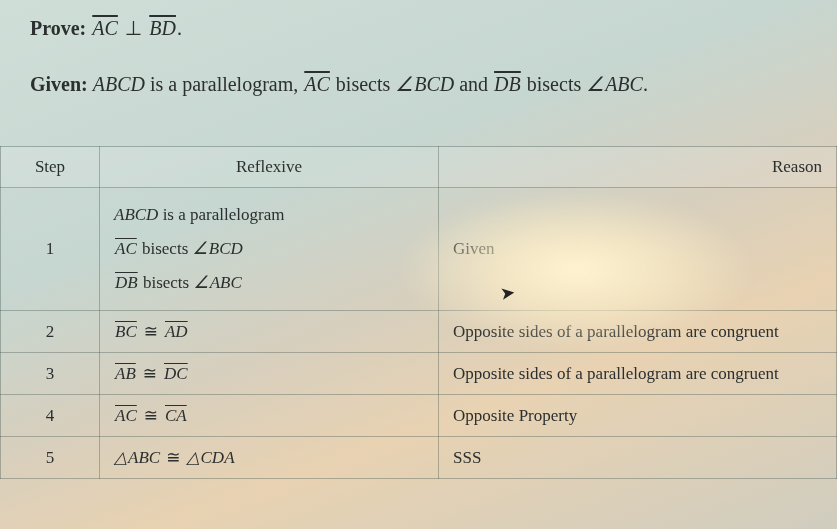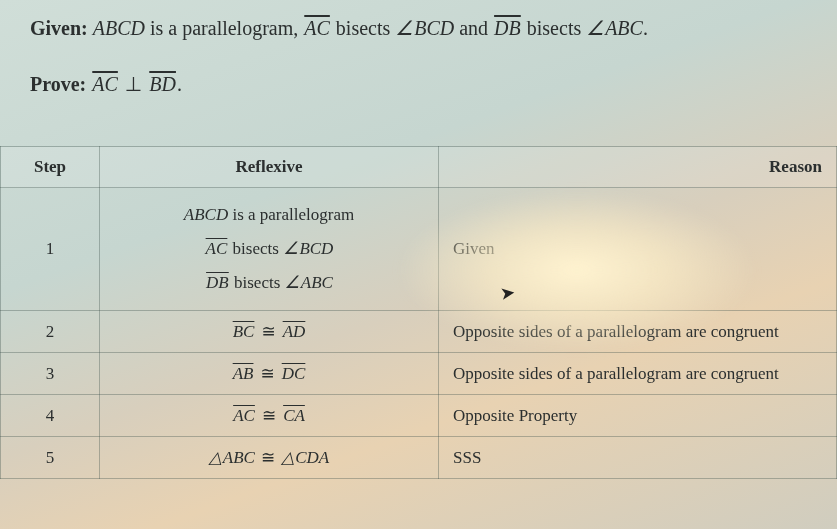--- a/index.html
+++ b/index.html
@@ -38,27 +38,27 @@
     border-collapse:collapse;
     font-size:17px;
   }
   .proof th,.proof td{
     border:1px solid rgba(60,80,75,.35);
     padding:10px 14px;
     vertical-align:middle;
     text-align:left;
   }
   .proof th{
-    font-weight:bold;
+    font-weight:normal;
     background:rgba(255,255,255,.12);
     text-align:center;
   }
   .proof th.reason{text-align:right}
   .proof td.step{text-align:center;width:70px}
-  .proof td.stmt{text-align:center;width:310px}
+  .proof td.stmt{width:310px}
   .multi{line-height:2}
   .cong{padding:0 6px}
   .tri::before{content:"\25B3";padding-right:1px}
   
   .cursor{
     position:absolute;
     left:500px;top:282px;
     font-size:18px;
     color:#222;
     pointer-events:none;
@@ -66,26 +66,26 @@
   }
 </style>
 </head>
 <body>
 
 <div class="lightspot"></div>
 <div class="cursor">➤</div>
 
 <div class="problem">
   <div class="row">
+    <span class="label">Prove:</span>
+    <span class="seg">AC</span><span class="perp">⊥</span><span class="seg">BD</span><span>.</span>
+  </div>
+  <div class="row">
     <span class="label">Given:</span>
     <span class="ital">ABCD</span><span> is a parallelogram, </span><span class="seg">AC</span><span> bisects </span><span class="ital ang">BCD</span><span> and </span><span class="seg">DB</span><span> bisects </span><span class="ital ang">ABC</span><span>.</span>
-  </div>
-  <div class="row">
-    <span class="label">Prove:</span>
-    <span class="seg">AC</span><span class="perp">⊥</span><span class="seg">BD</span><span>.</span>
   </div>
 </div>
 
 <table class="proof">
   <thead>
     <tr>
       <th>Step</th>
       <th>Reflexive</th>
       <th class="reason">Reason</th>
     </tr>

